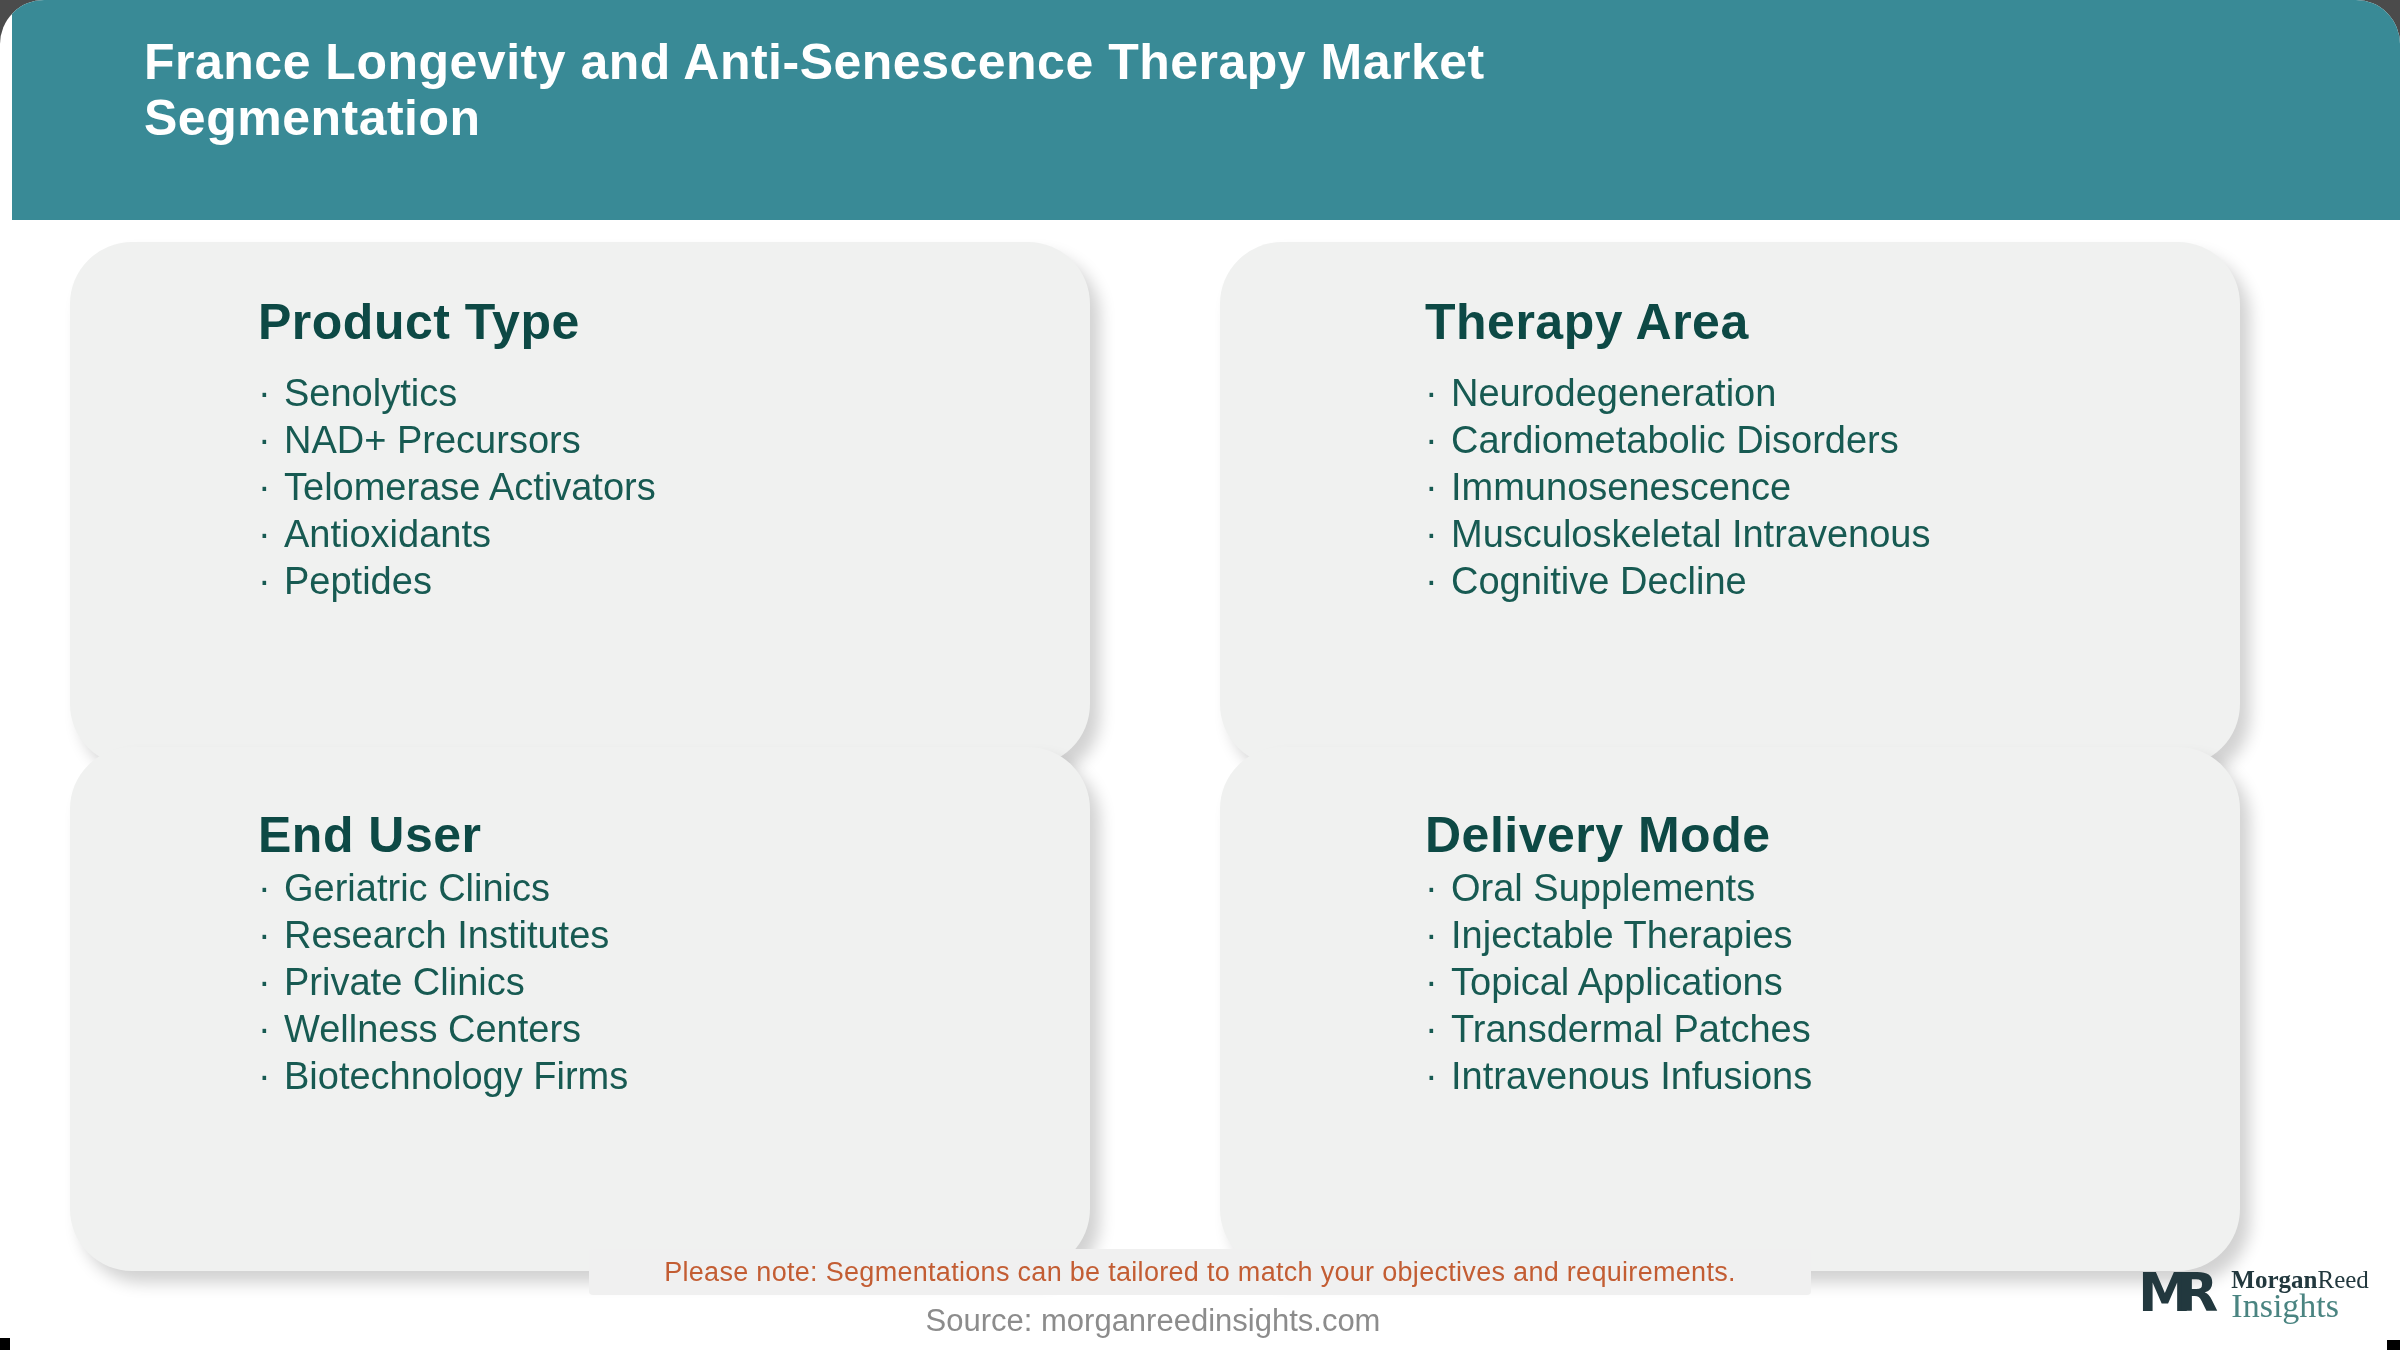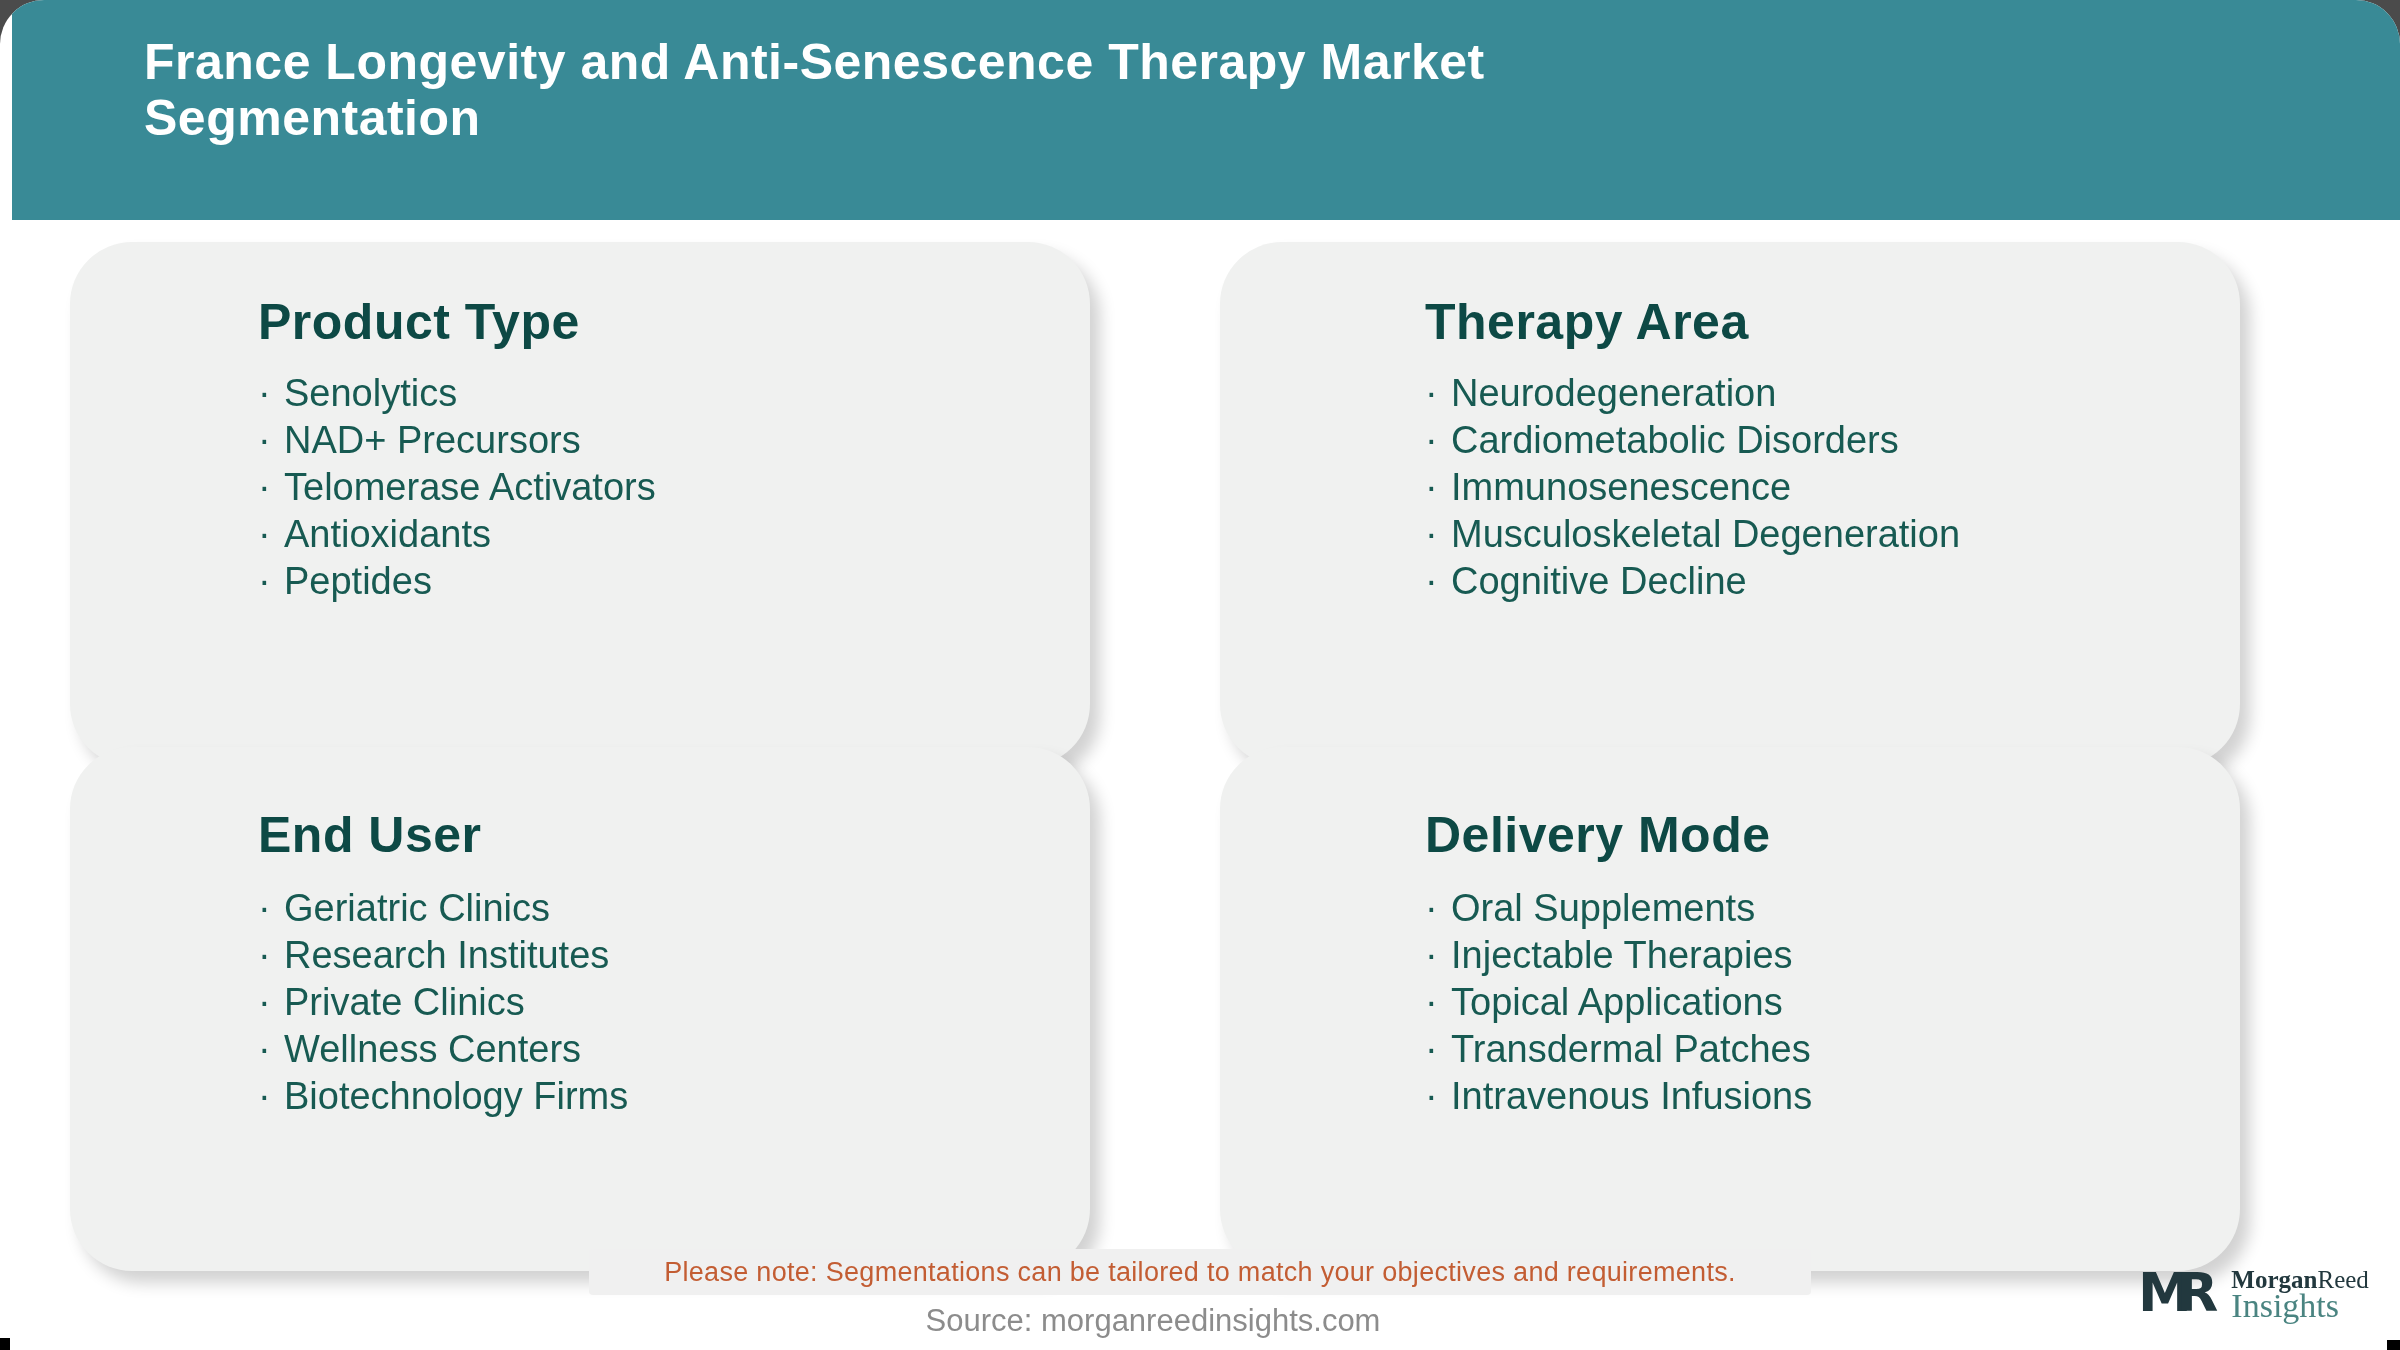--- a/index.html
+++ b/index.html
@@ -54,21 +54,21 @@
   .pos-tr{left:1220px;top:242px;padding-left:205px;}
   .pos-bl{left:70px;top:747px;}
   .pos-br{left:1220px;top:747px;padding-left:205px;}
   .pos-bl,.pos-br{padding-top:58px;}
   .card-title{
     margin:0 0 18px 0;
     font-size:50px;line-height:60px;
     font-weight:700;letter-spacing:0.5px;
     color:var(--heading_text);
   }
-  .compact .card-title{margin-bottom:20px;}
+  .compact .card-title{margin-bottom:0;}
   .card-list{list-style:none;margin:0;padding:0;}
   .item{
     display:flex;align-items:baseline;
     font-size:38px;line-height:47px;
     color:var(--item_text);
   }
   .dot{flex:0 0 26px;width:26px;}
   
   .note{
     position:absolute;left:589px;top:1249px;
@@ -154,21 +154,21 @@
       <li class="item">
           <span class="dot">·</span>
           <span>Cardiometabolic Disorders</span>
         </li>
       <li class="item">
           <span class="dot">·</span>
           <span>Immunosenescence</span>
         </li>
       <li class="item">
           <span class="dot">·</span>
-          <span>Musculoskeletal Degeneration</span>
+          <span>Musculoskeletal Intravenous</span>
         </li>
       <li class="item">
           <span class="dot">·</span>
           <span>Cognitive Decline</span>
         </li>
     </ul>
   </section>
 
   <section class="card compact pos-bl">
     <h2 class="card-title">End User</h2>

